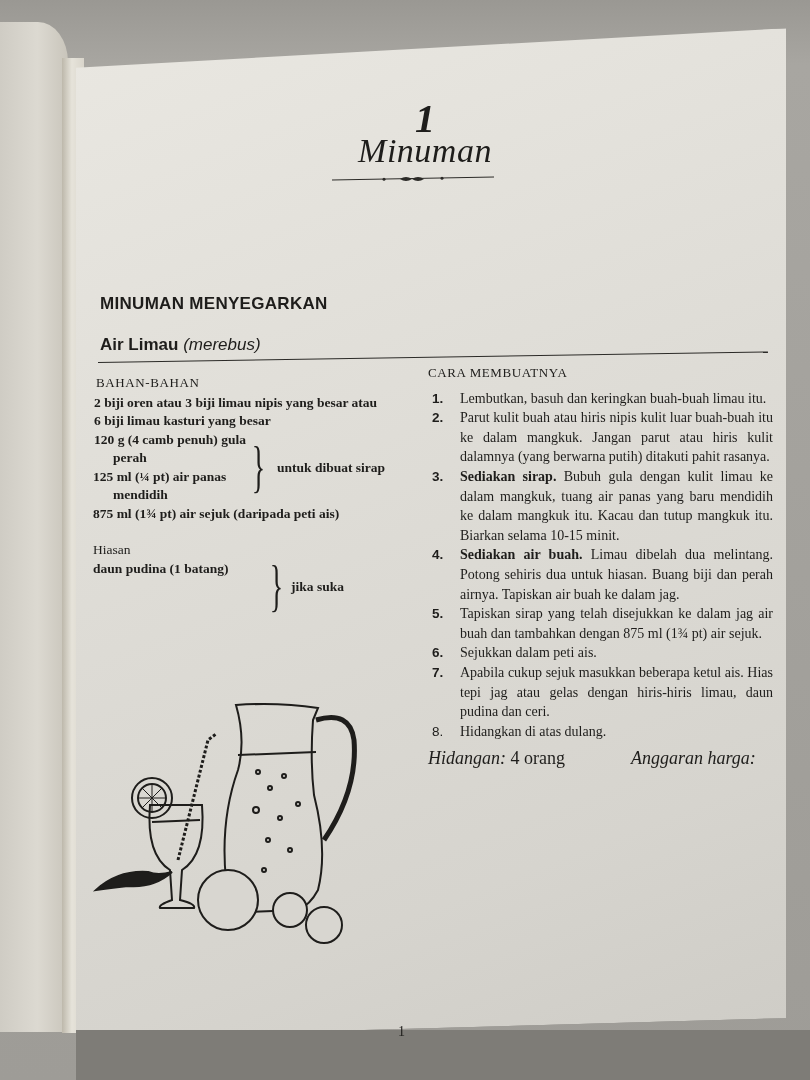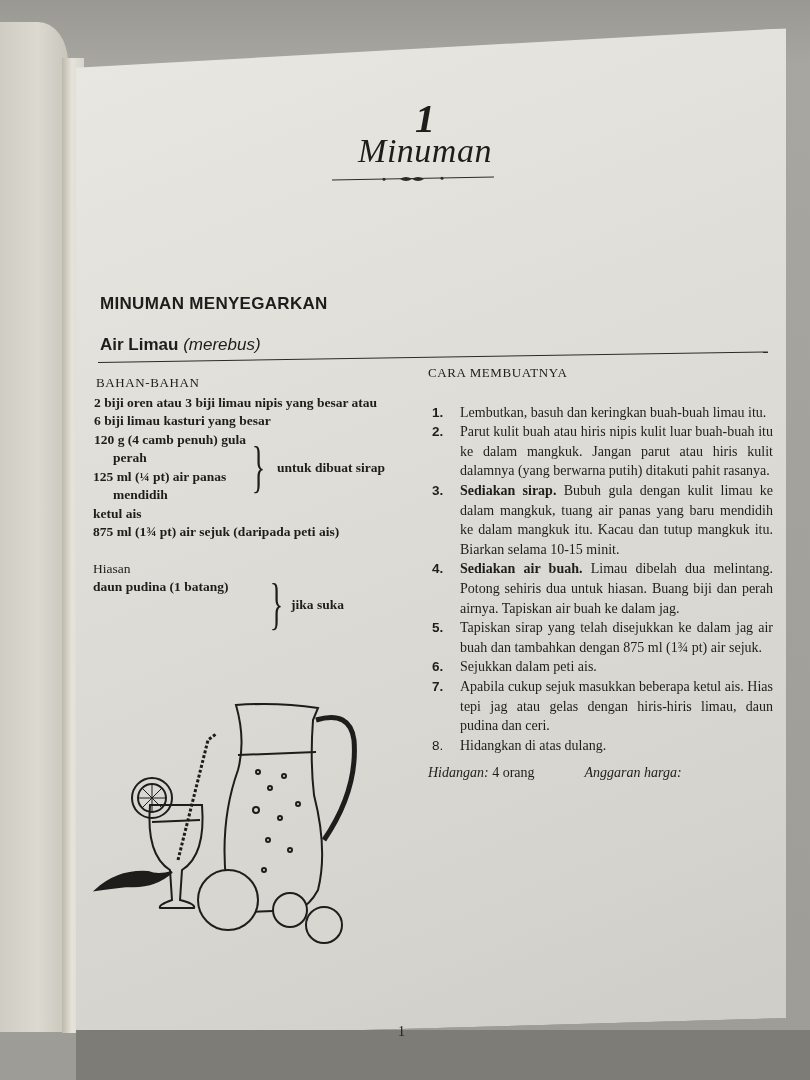--- a/index.html
+++ b/index.html
@@ -68,29 +68,29 @@
     .ing.indent { padding-left: 20px; }
     .brace-group { position: relative; }
     .brace {
       position: absolute; font-size: 56px; line-height: 56px; font-weight: normal;
       transform: scaleX(0.5);
     }
     .brace-note { position: absolute; font-weight: bold; }
     .hiasan-head { margin-top: 18px; }
 
     .col-right { position: absolute; left: 428px; top: 363px; width: 345px; font-size: 14px; line-height: 19.6px; }
-    .col-right .small-caps-head { margin: 0 0 20px 0; }
+    .col-right .small-caps-head { margin: 0 0 6px 0; }
     .step { display: flex; text-align: justify; }
     .step-num { width: 20px; flex: none; font-family: "Liberation Sans", sans-serif; font-weight: bold; font-size: 13.5px; padding-left: 4px; }
     .step-num.plain { font-weight: normal; }
     .step-text { flex: 1; padding-left: 8px; }
     .step-text b { font-weight: bold; }
-    .serving-row { display: flex; margin-top: 8px; font-size: 14px; }
+    .serving-row { display: flex; margin-top: 8px; font-size: 18px; }
     .serving-row .lbl { font-style: italic; }
-    .budget { margin-left: 50px; font-style: italic; }
+    .budget { margin-left: 66px; font-style: italic; }
 
     .illustration { position: absolute; left: 88px; top: 700px; width: 280px; height: 250px; }
     .page-number { position: absolute; left: 398px; top: 1024px; font-size: 14px; }
   </style>
 </head>
 <body>
 
 <div class="backdrop"></div>
 <div class="left-page"></div>
 <div class="page-edges"></div>
@@ -121,21 +121,20 @@
     <div class="ing" style="padding-left:1px">2 biji oren atau 3 biji limau nipis yang besar atau</div>
     <div class="ing" style="padding-left:1px">6 biji limau kasturi yang besar</div>
     <div class="brace-group">
       <div class="ing" style="padding-left:1px">120 g (4 camb penuh) gula</div>
       <div class="ing indent">perah</div>
       <div class="ing">125 ml (¼ pt) air panas</div>
       <div class="ing indent">mendidih</div>
       <div class="brace" style="left:152px; top:8px;">}</div>
       <div class="brace-note" style="left:184px; top:28px;">untuk dibuat sirap</div>
     </div>
-    <div class="ing">ketul ais</div>
     <div class="ing">875 ml (1¾ pt) air sejuk (daripada peti ais)</div>
 
     <div class="hiasan-head">Hiasan</div>
     <div class="brace-group">
       <div class="ing">daun pudina (1 batang)</div>
       <div class="brace" style="left:170px; top:-2px;">}</div>
       <div class="brace-note" style="left:198px; top:18px;">jika suka</div>
     </div>
   </div>
 

